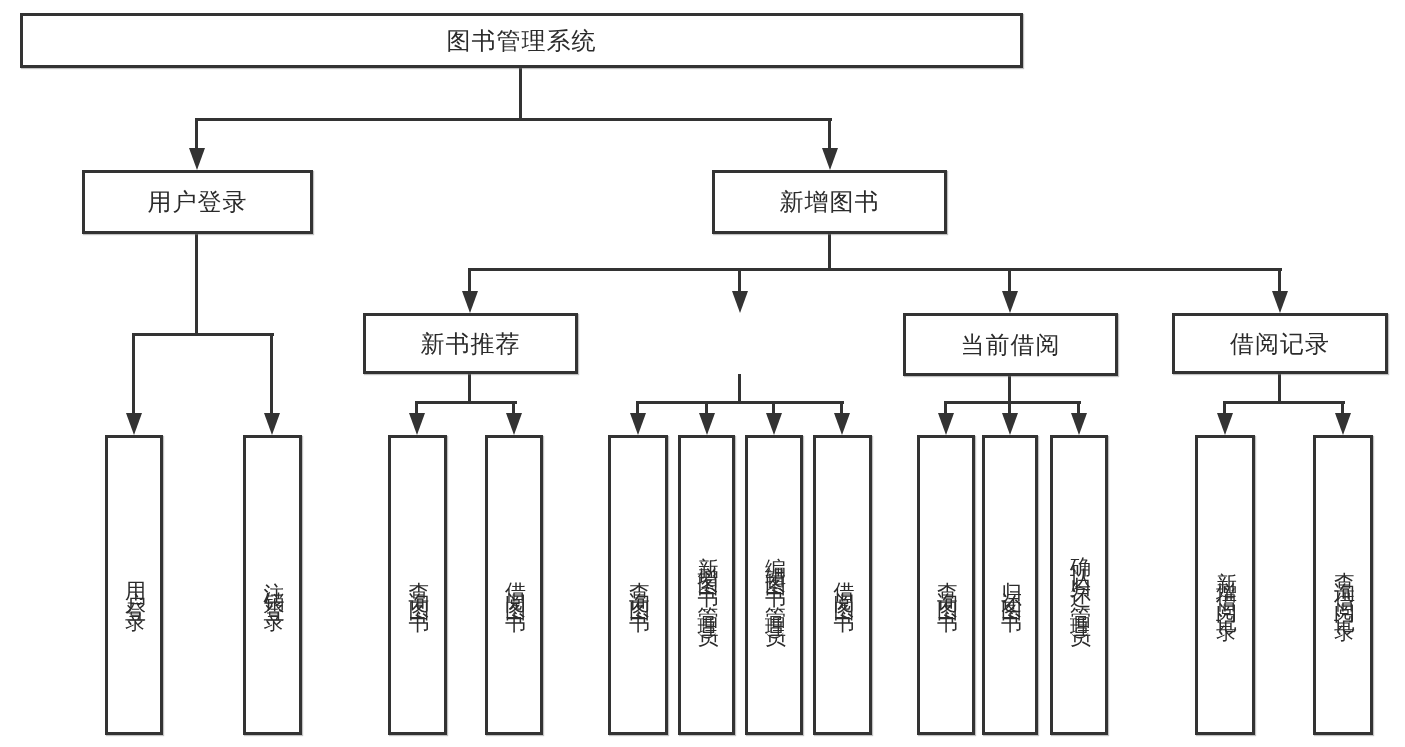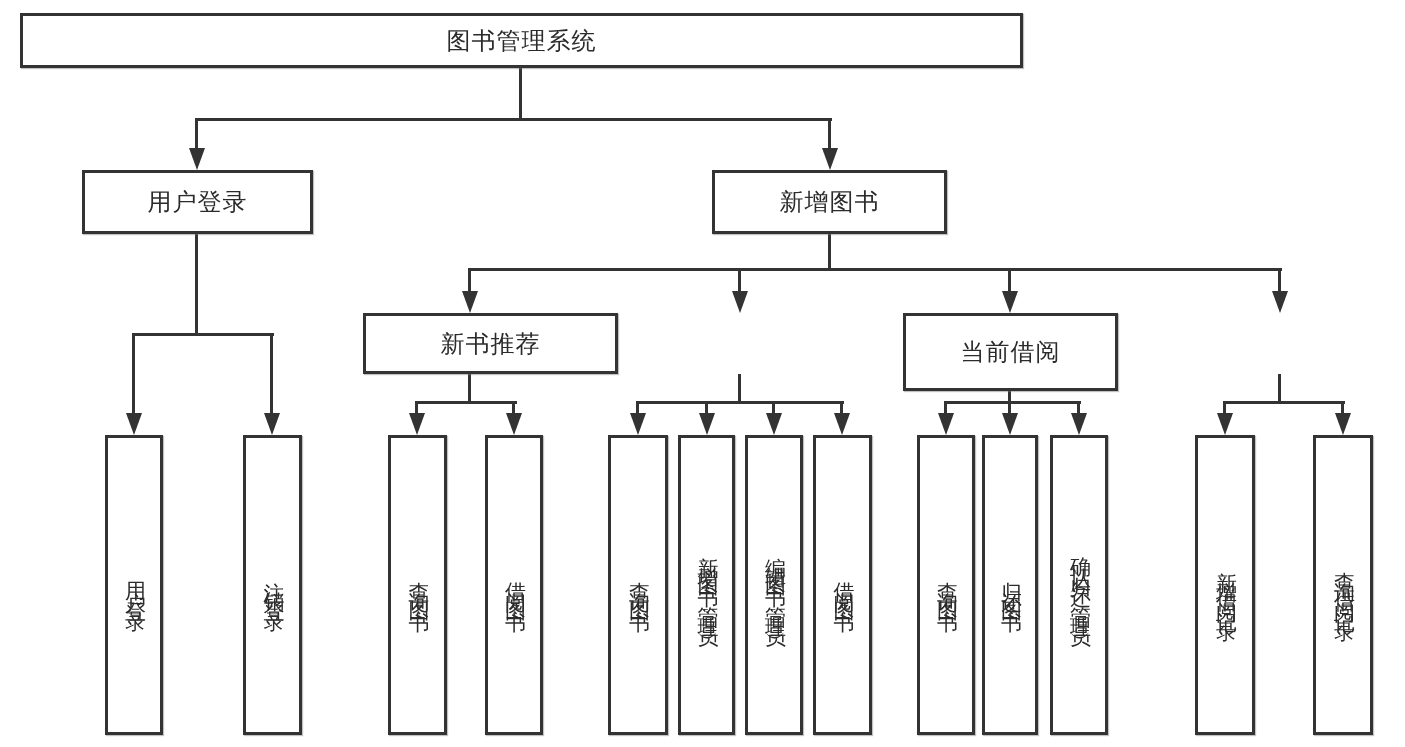--- a/index.html
+++ b/index.html
@@ -104,25 +104,28 @@
   <div class="hl" style="left:468px;top:268px;width:814px"></div>
   <div class="vl" style="left:468px;top:270px;height:23px"></div>
   <div class="ah" style="left:462px;top:291px"></div>
   <div class="vl" style="left:738px;top:270px;height:23px"></div>
   <div class="ah" style="left:732px;top:291px"></div>
   <div class="vl" style="left:1008px;top:270px;height:23px"></div>
   <div class="ah" style="left:1002px;top:291px"></div>
   <div class="vl" style="left:1278px;top:270px;height:23px"></div>
   <div class="ah" style="left:1272px;top:291px"></div>
 
-  <div class="node" style="left:363px;top:313px;width:255px;height:61px">
+  <div class="node" style="left:363px;top:313px;width:215px;height:61px">
     <span class="lbl">新书推荐</span>
   </div>
-  <div class="node" style="left:903px;top:313px;width:215px;height:78px">
+  <div class="node" style="left:903px;top:313px;width:215px;height:63px">
     <span class="lbl">当前借阅</span>
+  </div>
+  <div class="node" style="left:1172px;top:313px;width:216px;height:61px">
+    <span class="lbl">借阅记录</span>
   </div>
 
   <div class="vl" style="left:468px;top:374px;height:29px"></div>
   <div class="hl" style="left:415px;top:401px;width:102px"></div>
   <div class="vl" style="left:415px;top:403px;height:12px"></div>
   <div class="ah" style="left:409px;top:413px"></div>
   <div class="vl" style="left:512px;top:403px;height:12px"></div>
   <div class="ah" style="left:506px;top:413px"></div>
 
   <div class="vl" style="left:738px;top:374px;height:29px"></div>

